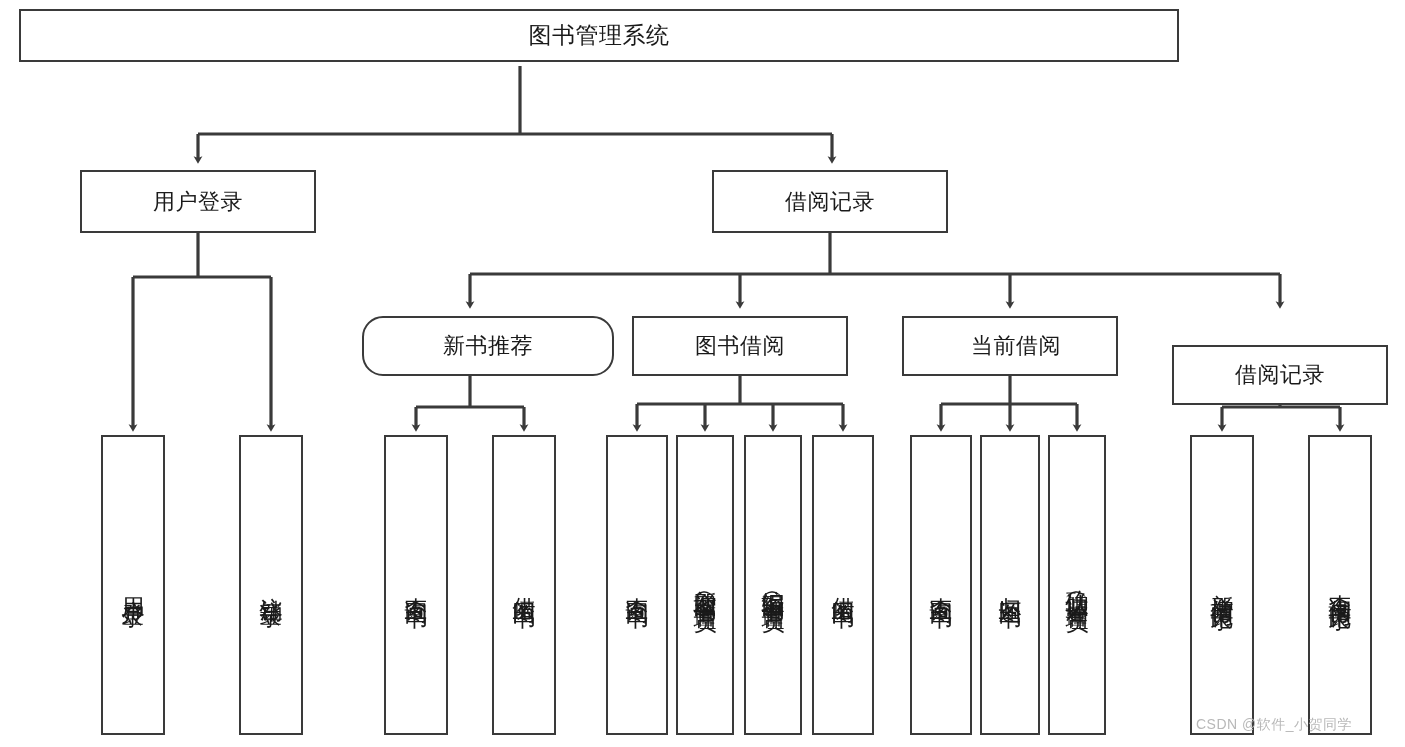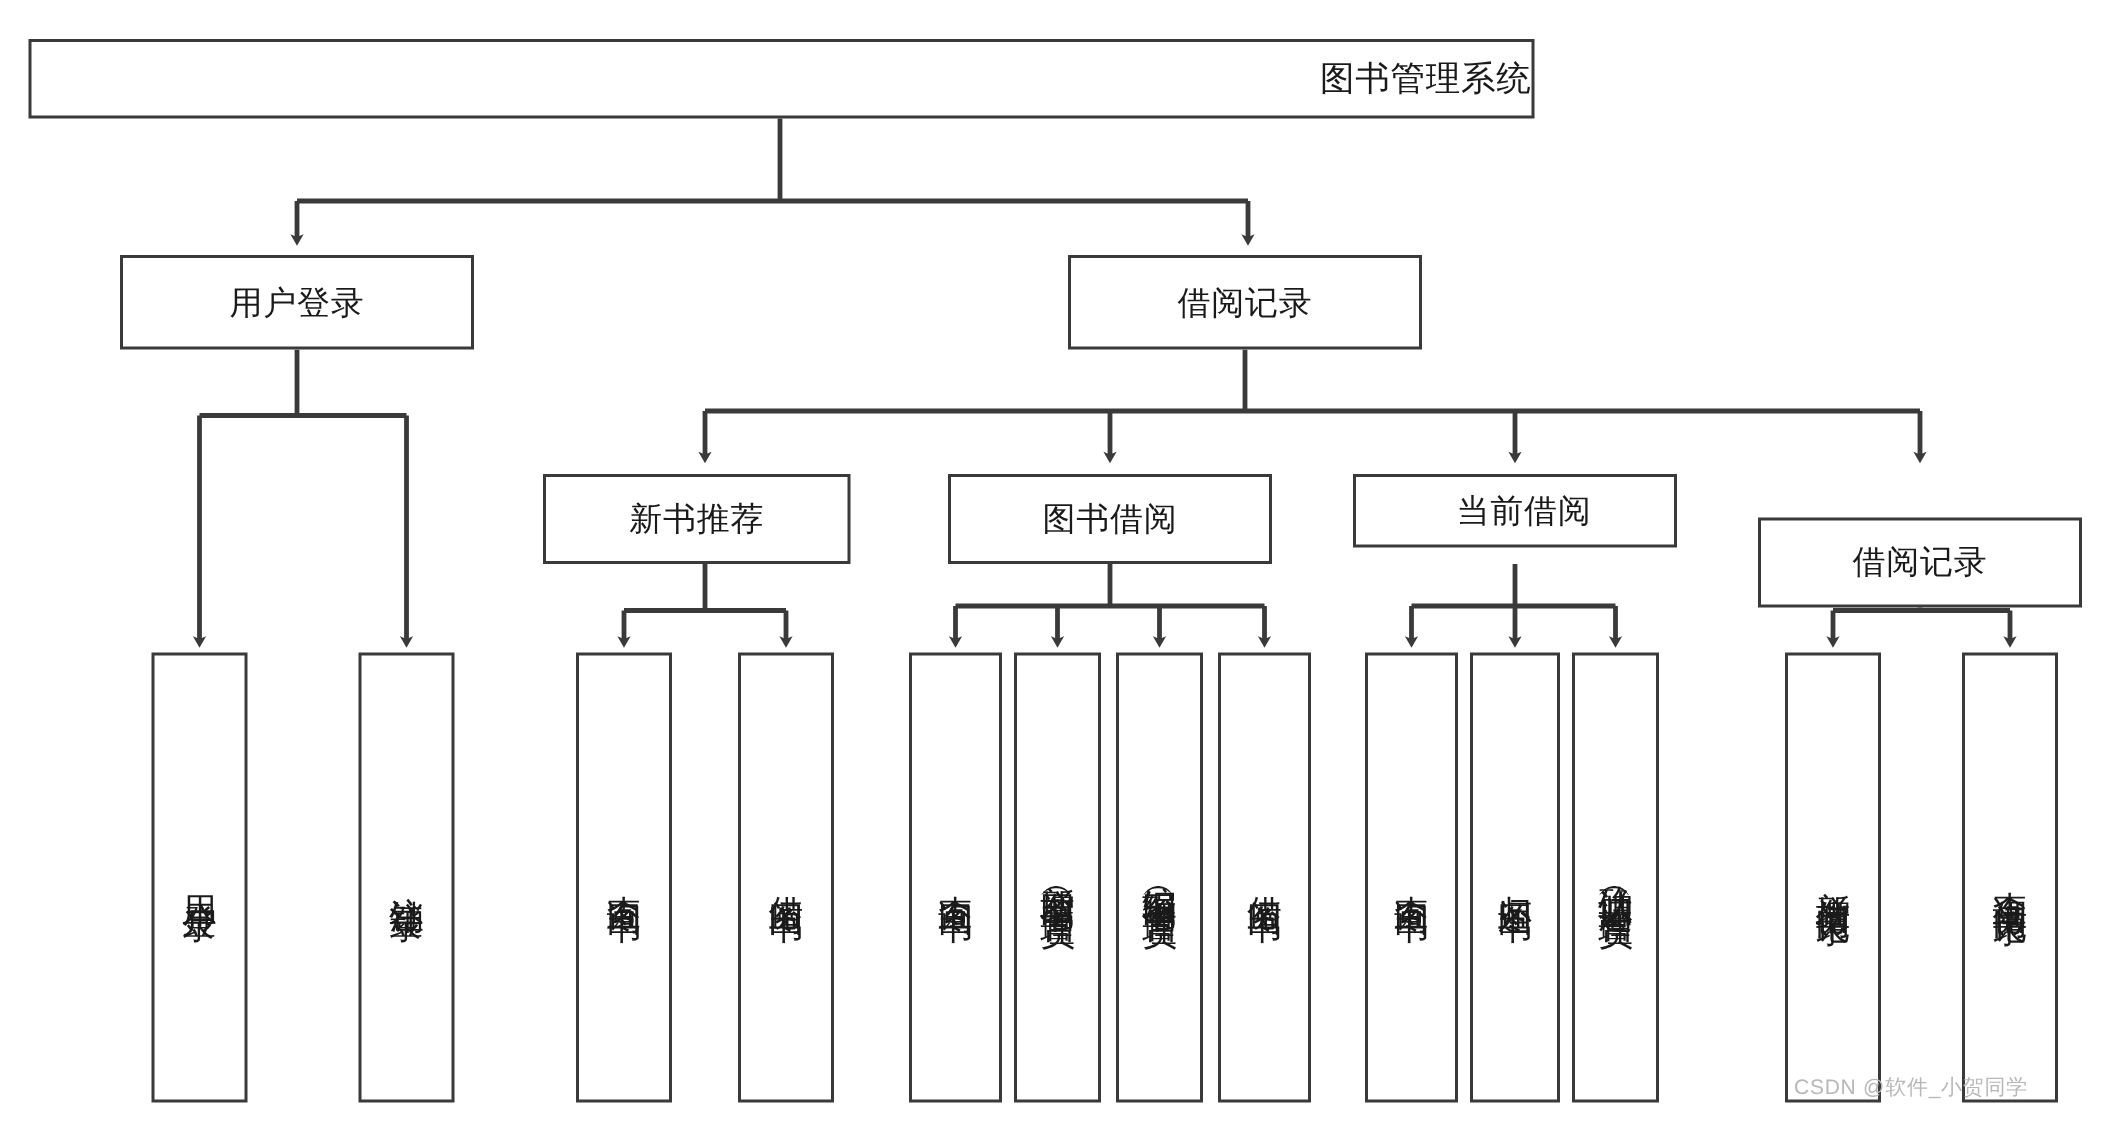--- a/index.html
+++ b/index.html
@@ -120,41 +120,41 @@
       <path d="M1010,404 L1010,428" marker-end="url(#arrow)"></path>
       <path d="M1077,404 L1077,428" marker-end="url(#arrow)"></path>
 
       <path d="M1280,376 L1280,407"></path>
       <path d="M1222,407 L1340,407"></path>
       <path d="M1222,407 L1222,428" marker-end="url(#arrow)"></path>
       <path d="M1340,407 L1340,428" marker-end="url(#arrow)"></path>
     </g>
   </svg>
 
-  <div class="node horizontal root" style="left:19px; top:26px; width:1004px; height:53px;justify-content:flex-end;">
+  <div class="node horizontal root" style="left:19px; top:9px; width:1160px; height:53px;">
     <span class="node-label">图书管理系统</span>
   </div>
 
   <div class="node horizontal" style="left:80px; top:170px; width:236px; height:63px;">
     <span class="node-label">用户登录</span>
   </div>
 
   <div class="node horizontal" style="left:712px; top:170px; width:236px; height:63px;">
     <span class="node-label">借阅记录</span>
   </div>
 
-  <div class="node horizontal" style="left:362px; top:316px; width:205px; height:60px;">
+  <div class="node horizontal" style="left:362px; top:316px; width:252px; height:60px;border-radius:21px;">
     <span class="node-label">新书推荐</span>
   </div>
 
   <div class="node horizontal" style="left:632px; top:316px; width:216px; height:60px;">
     <span class="node-label">图书借阅</span>
   </div>
 
-  <div class="node horizontal" style="left:902px; top:316px; width:216px; height:49px;padding-left:12px;">
+  <div class="node horizontal" style="left:902px; top:316px; width:216px; height:60px;padding-left:12px;">
     <span class="node-label">当前借阅</span>
   </div>
 
   <div class="node horizontal" style="left:1172px; top:316px; width:216px; height:60px;margin-top:29px;">
     <span class="node-label">借阅记录</span>
   </div>
 
   <div class="node vertical" style="left:101px; top:435px; width:64px; height:300px;">
     <span class="node-label">用户登录</span>
   </div>

